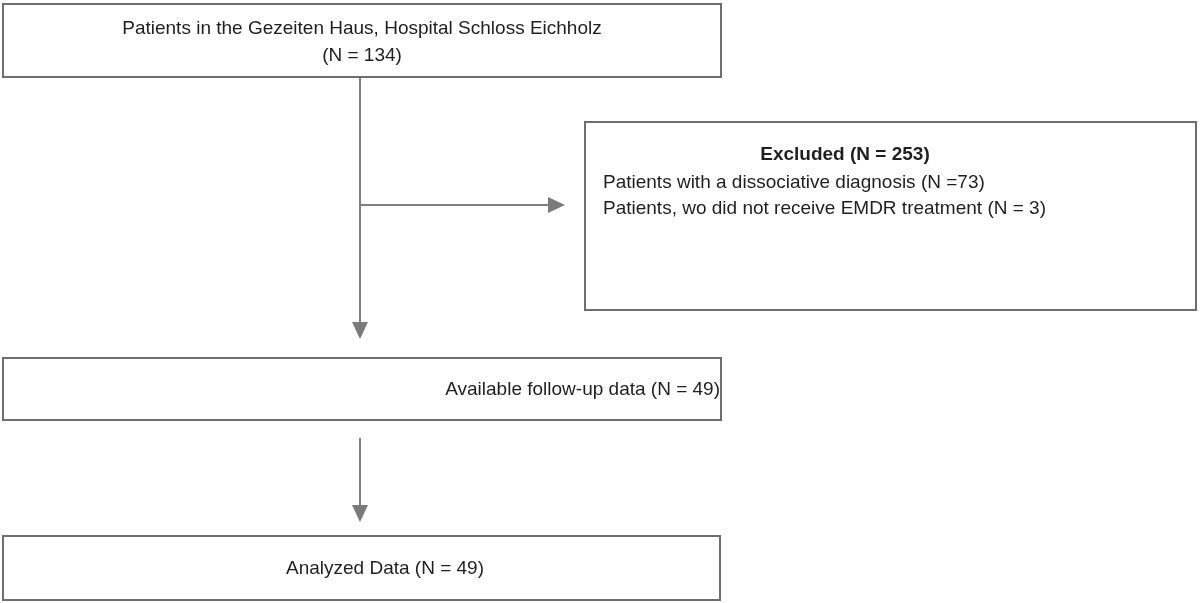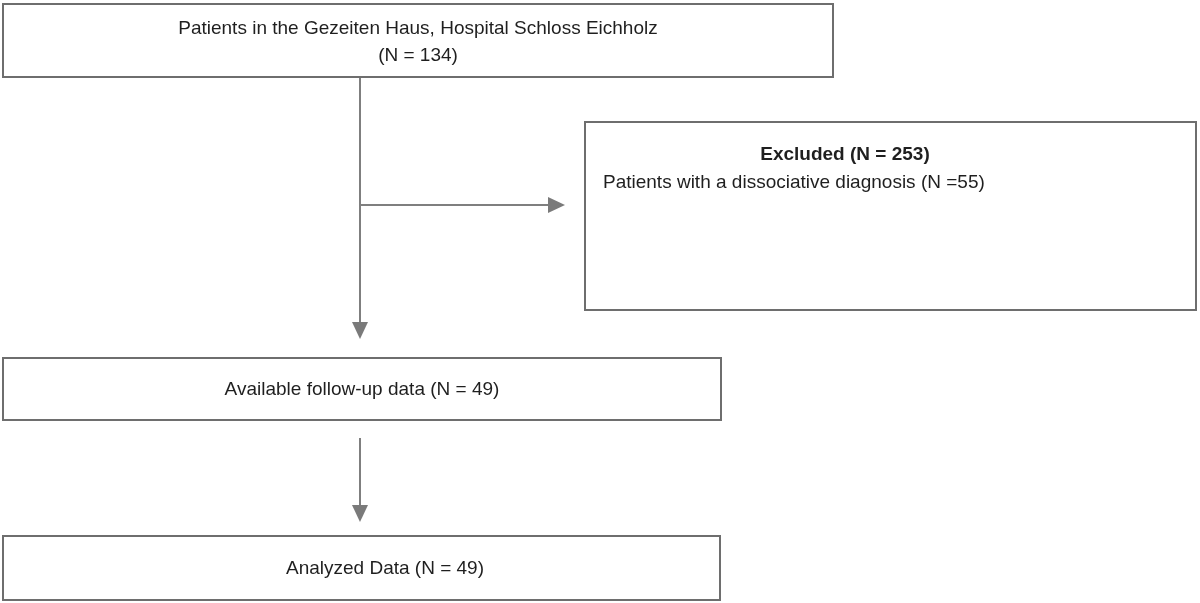--- a/index.html
+++ b/index.html
@@ -13,40 +13,40 @@
     color: #1f1f1f;
     overflow: hidden;
   }
   .box {
     position: absolute;
     background: #ffffff;
     border: 2px solid #6e6e6e;
     box-sizing: border-box;
   }
   .box-top {
-    left: 2px; top: 3px; width: 832px; height: 75px;
+    left: 2px; top: 3px; width: 720px; height: 75px;
     display: flex; flex-direction: column;
     align-items: center; justify-content: center;
     line-height: 27px; text-align: center;
   }
   .box-excluded {
     left: 584px; top: 121px; width: 613px; height: 190px;
     padding: 18px 20px 0 17px;
     line-height: 26px;
   }
   .excl-heading {
     font-weight: bold;
     text-align: center;
     margin-right: 88px;
     margin-bottom: 2px;
   }
   .excl-item { white-space: pre-line; }
   .box-mid {
     left: 2px; top: 357px; width: 720px; height: 64px;
-    display: flex; align-items: center; justify-content: center;
+    display: flex; align-items: center; justify-content: flex-end;
     text-align: center;
   }
   .box-bottom {
     left: 2px; top: 535px; width: 719px; height: 66px;
     display: flex; align-items: center; justify-content: center;
     text-align: right;
     padding-left: 47px;
   }
   .vline {
     position: absolute; width: 2px; background: #7f7f7f; left: 359px;
@@ -83,21 +83,22 @@
   </div>
 
   <div class="vline vline1"></div>
   <div class="arrowhead ah-down ah1"></div>
 
   <div class="hline"></div>
   <div class="arrowhead ah-right"></div>
 
   <div class="box box-excluded">
     <div class="excl-heading">Excluded (N = 253)</div>
-    <div class="excl-item">Patients with a dissociative diagnosis (N =55)</div>
+    <div class="excl-item">Patients with a dissociative diagnosis (N =73)</div>
+    <div class="excl-item">Patients, wo did not receive EMDR treatment (N = 3)</div>
   </div>
 
   <div class="box box-mid">
     <div>Available follow-up data (N = 49)</div>
   </div>
 
   <div class="vline vline2"></div>
   <div class="arrowhead ah-down ah2"></div>
 
   <div class="box box-bottom">

